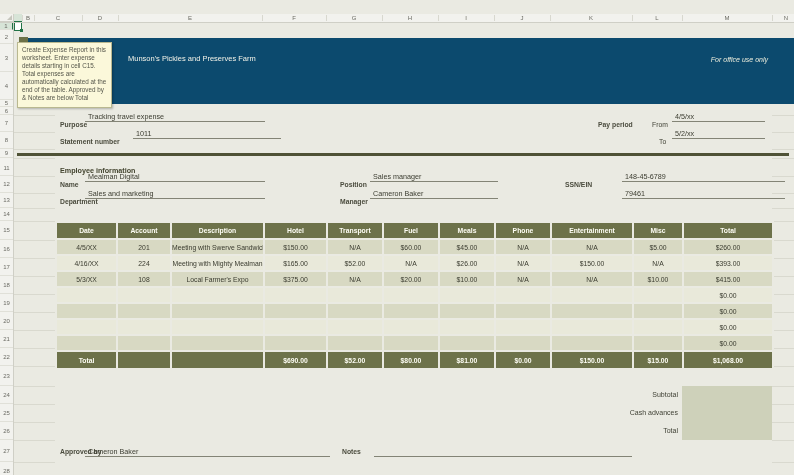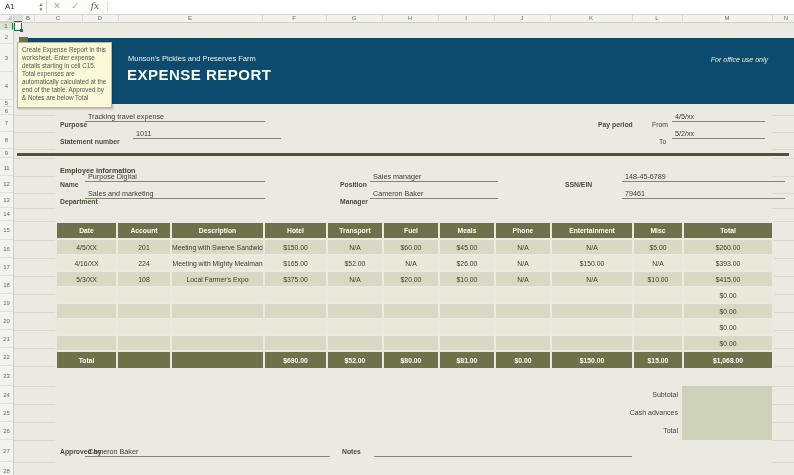--- a/index.html
+++ b/index.html
@@ -74,32 +74,20 @@
   
   .sumbox{position:absolute;left:682px;top:386px;width:90px;height:54px;background:#ced1ba;z-index:1;}
   .sumlbl{position:absolute;left:520px;width:158px;text-align:right;font-size:7px;color:#3f4034;}
   .sumval{position:absolute;left:682px;width:90px;text-align:center;font-size:7px;color:#34352a;}
 </style>
 </head>
 <body>
 
 <div class="screen">
 
-  <div class="topbar">
-    <div class="namebox">A1</div>
-    <div class="spinner">
-        <span>▲</span>
-        <span>▼</span>
-      </div>
-    <div class="fbtn" style="left:50px;">✕</div>
-    <div class="fbtn" style="left:68px;">✓</div>
-    <div class="fbtn fx" style="left:88px;">fx</div>
-    <div class="fdiv" style="left:107px;"></div>
-    <div class="formula-input"></div>
-  </div>
 
   <div class="colhead">
       <span class="collabel" style="left: 18px;">A</span>
       <span class="collabel" style="left: 28px;">B</span>
       <span class="collabel" style="left: 58px;">C</span>
       <span class="collabel" style="left: 100px;">D</span>
       <span class="collabel" style="left: 190px;">E</span>
       <span class="collabel" style="left: 294px;">F</span>
       <span class="collabel" style="left: 354px;">G</span>
       <span class="collabel" style="left: 410px;">H</span>
@@ -153,42 +141,41 @@
       <div class="rownum" style="top: 382px; height: 18px;">25</div>
       <div class="rownum" style="top: 400px; height: 18px;">26</div>
       <div class="rownum" style="top: 418px; height: 22px;">27</div>
       <div class="rownum" style="top: 440px; height: 18px;">28</div>
     </div>
 
   <div class="a1cell"></div>
 
   <div class="banner">
     <div class="company">Munson's Pickles and Preserves Farm</div>
-    <div class="title">EXPENSE REPORT</div>
     <div class="office">For office use only</div>
   </div>
   <div class="note-anchor"></div>
   <div class="note">Create Expense Report in this worksheet. Enter expense details starting in cell C15. Total expenses are automatically calculated at the end of the table. Approved by &amp; Notes are below Total</div>
 
   <div class="lbl" style="left:60px;top:121px;">Purpose</div>
   <div class="val" style="left:85px;top:112px;width:180px;">Tracking travel expense</div>
   <div class="lbl" style="left:60px;top:138px;">Statement number</div>
   <div class="val" style="left:133px;top:129px;width:148px;">1011</div>
 
   <div class="lbl" style="left:598px;top:121px;">Pay period</div>
   <div class="lbl" style="left:652px;top:121px;font-weight:normal;color:#3f4034;">From</div>
   <div class="val" style="left:672px;top:112px;width:93px;">4/5/xx</div>
   <div class="lbl" style="left:659px;top:138px;font-weight:normal;color:#3f4034;">To</div>
   <div class="val" style="left:672px;top:129px;width:93px;">5/2/xx</div>
 
   <div class="divider"></div>
 
   <div class="sect" style="left:60px;top:166px;">Employee information</div>
   <div class="lbl" style="left:60px;top:181px;">Name</div>
-  <div class="val" style="left:85px;top:172px;width:180px;">Purpose Digital</div>
+  <div class="val" style="left:85px;top:172px;width:180px;">Mealman Digital</div>
   <div class="lbl" style="left:60px;top:198px;">Department</div>
   <div class="val" style="left:85px;top:189px;width:180px;">Sales and marketing</div>
   <div class="lbl" style="left:340px;top:181px;">Position</div>
   <div class="val" style="left:370px;top:172px;width:128px;">Sales manager</div>
   <div class="lbl" style="left:340px;top:198px;">Manager</div>
   <div class="val" style="left:370px;top:189px;width:128px;">Cameron Baker</div>
   <div class="lbl" style="left:565px;top:181px;">SSN/EIN</div>
   <div class="val" style="left:622px;top:172px;width:163px;">148-45-6789</div>
   <div class="lbl" style="left:565px;top:198px;"></div>
   <div class="val" style="left:622px;top:189px;width:163px;">79461</div>

